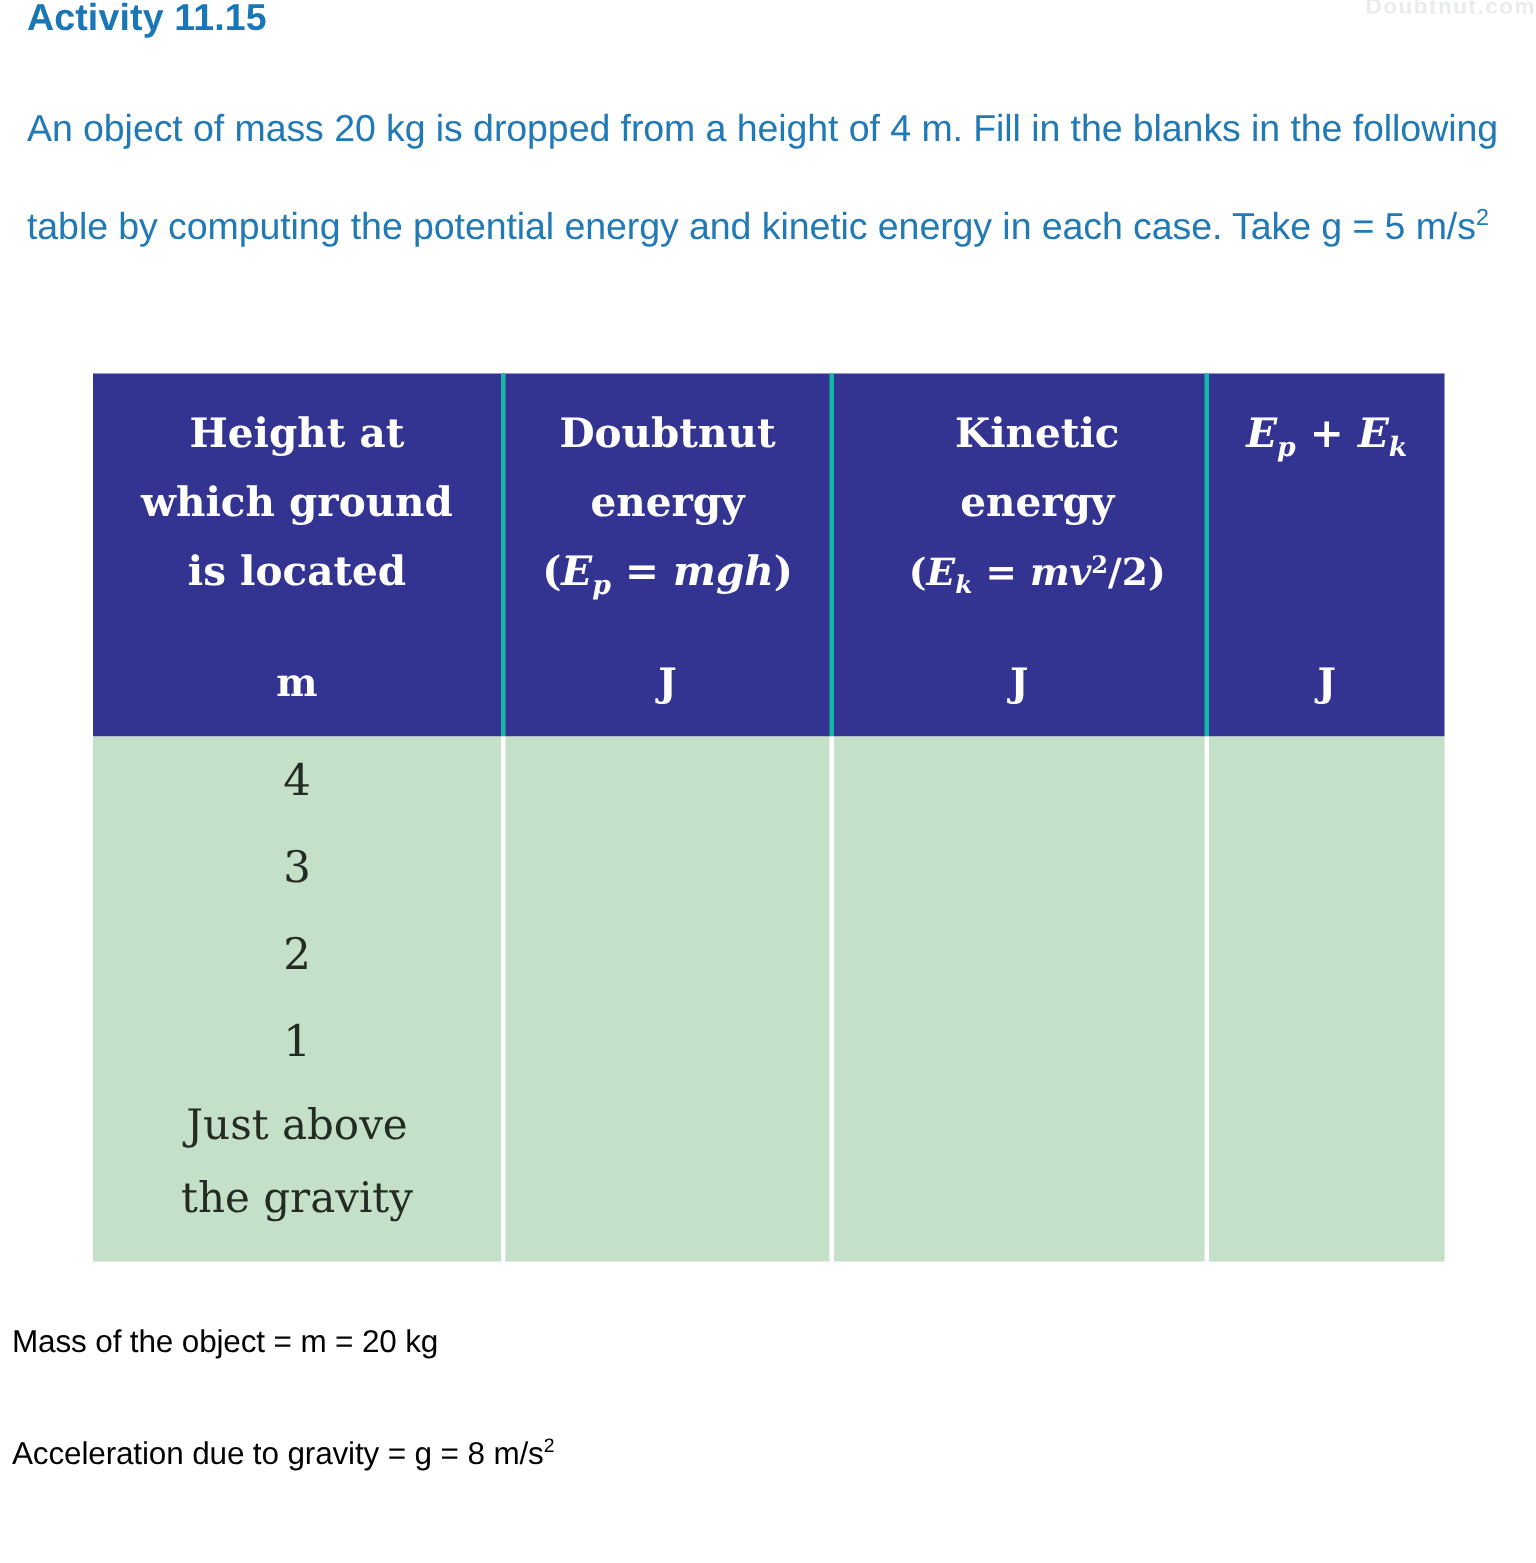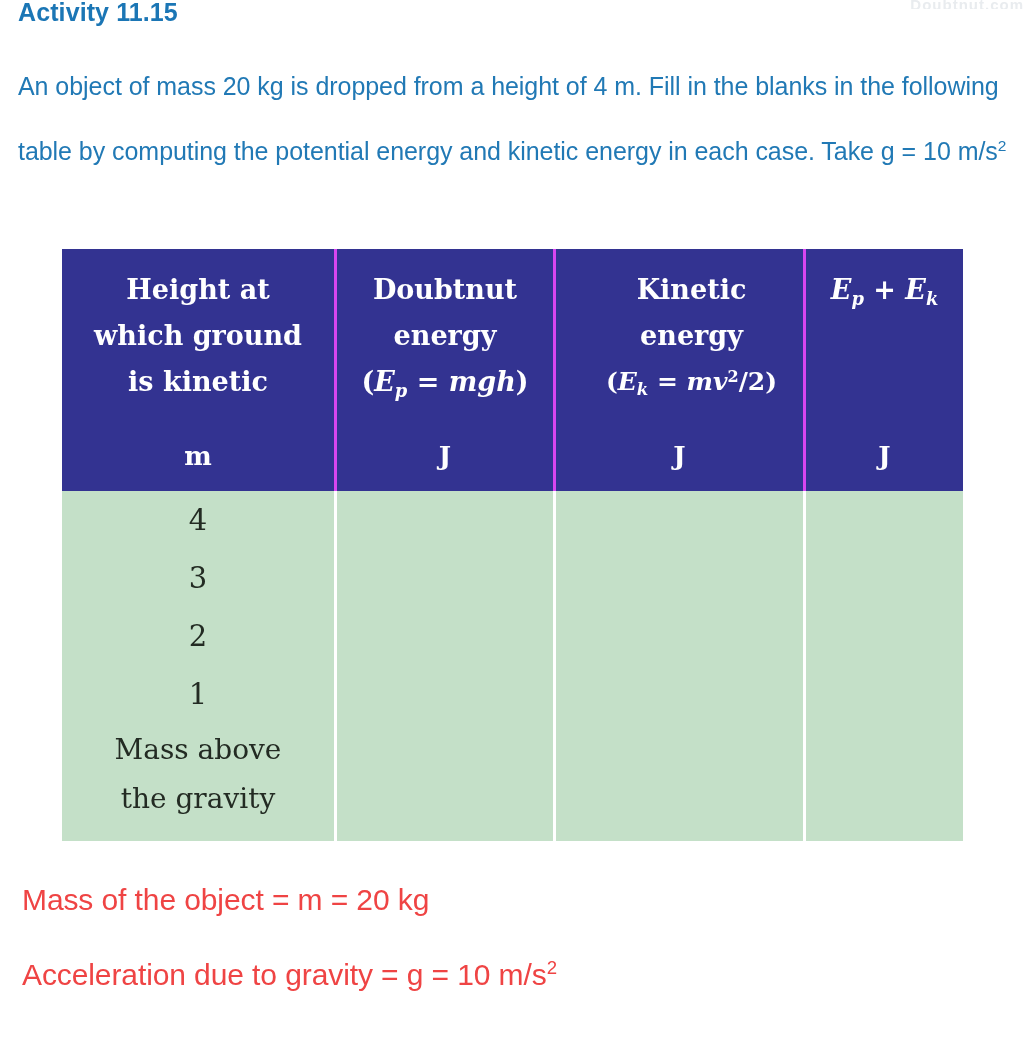--- a/index.html
+++ b/index.html
@@ -80,21 +80,21 @@
   }
 
   .hcell {
     background: #333391;
     color: #ffffff;
     font-family: "DejaVu Serif", serif;
     font-weight: bold;
     text-align: center;
     height: 242px;
     position: relative;
-    border-right: 3px solid #d946ef;
+    border-right: 3px solid #14b8a6;
     box-sizing: border-box;
   }
   .hcell.last { border-right: none; }
 
   .hcell .title-lines {
     position: absolute;
     left: 0;
     right: 0;
     top: 18px;
     font-size: 27px;
@@ -161,58 +161,58 @@
   .height-list .hrow.wrap {
     height: auto;
     line-height: 49px;
     padding-top: 2px;
     font-size: 28px;
   }
 
   
   .note-line {
     position: absolute;
-    left: 22px;
-    font-size: 30px;
-    color: #ef4444;
+    left: 8px;
+    font-size: 21px;
+    color: #000000;
     letter-spacing: -0.1px;
     white-space: nowrap;
   }
   #note-mass { top: 883px; }
   #note-gravity { top: 958px; }
   .note-line sup {
     font-size: 0.62em;
     vertical-align: super;
     line-height: 0;
   }
 </style>
 </head>
 <body>
 
 <div id="watermark-strip">Doubtnut.com</div>
 
 <div id="page-title">Activity 11.15</div>
 
-<div id="intro-paragraph"><span>An object of mass 20 kg is dropped from a height of 4 m. Fill in the blanks in the following table by computing the potential energy and kinetic energy in each case. Take g = 10 m/s</span><sup>2</sup></div>
+<div id="intro-paragraph"><span>An object of mass 20 kg is dropped from a height of 4 m. Fill in the blanks in the following table by computing the potential energy and kinetic energy in each case. Take g = 5 m/s</span><sup>2</sup></div>
 
 <table id="energy-table">
   <colgroup>
     <col style="width:275px">
     <col style="width:219px">
     <col style="width:250px">
     <col style="width:157px">
   </colgroup>
   <thead>
     <tr>
 
       <th class="hcell">
         <div class="title-lines">
           <div>Height at</div>
           <div>which ground</div>
-          <div>is kinetic</div>
+          <div>is located</div>
         </div>
         <div class="unit-line">m</div>
       </th>
 
       <th class="hcell">
         <div class="title-lines">
           <div>Doubtnut</div>
           <div>energy</div>
           <div class="formula"><span class="upright">(</span><span class="up">E</span><sub>p</sub><span class="upright"> = </span><span>mgh</span><span class="upright">)</span></div>
         </div>
@@ -240,28 +240,28 @@
   <tbody>
     <tr>
 
       <td class="bcell">
         <div class="height-list">
           <div class="hrow">4</div>
           <div class="hrow">3</div>
           <div class="hrow">2</div>
           <div class="hrow">1</div>
           <div class="hrow wrap">
-            <div>Mass above</div>
+            <div>Just above</div>
             <div>the gravity</div>
           </div>
         </div>
       </td>
 
       <td class="bcell"></td>
       <td class="bcell"></td>
       <td class="bcell last"></td>
 
     </tr>
   </tbody>
 </table>
 
 <div class="note-line" id="note-mass">Mass of the object = m = 20 kg</div>
-<div class="note-line" id="note-gravity"><span>Acceleration due to gravity = g = 10 m/s</span><sup>2</sup></div>
+<div class="note-line" id="note-gravity"><span>Acceleration due to gravity = g = 8 m/s</span><sup>2</sup></div>
 
 </body></html>

